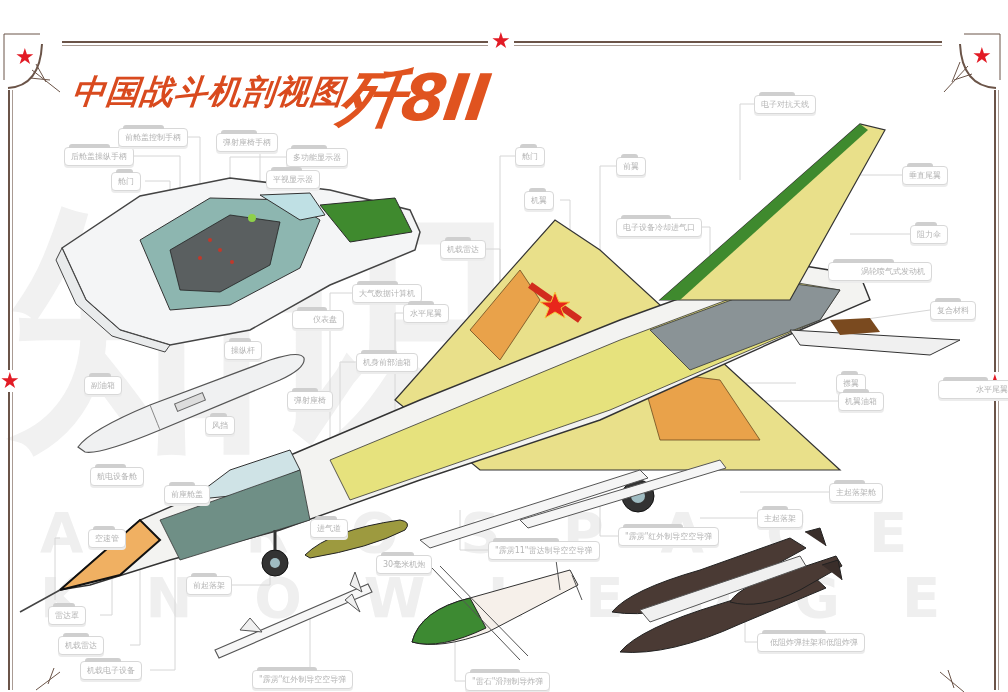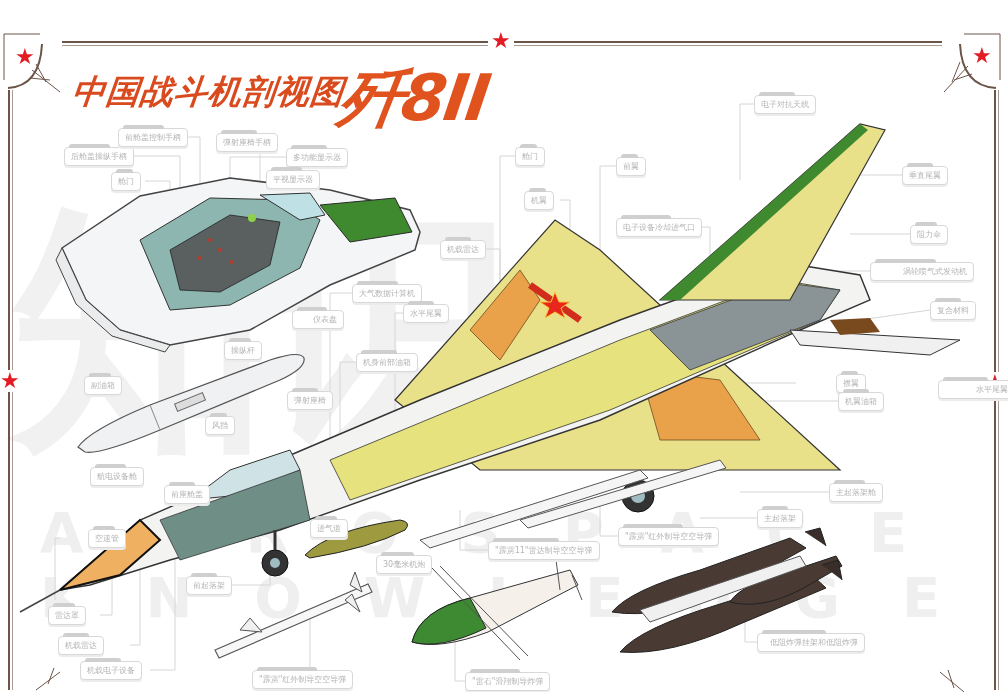--- a/index.html
+++ b/index.html
@@ -207,21 +207,21 @@
 <div class="label" style="left:58px;top:636px;">机载雷达</div>
 <div class="label" style="left:80px;top:661px;">机载电子设备</div>
 <div class="label" style="left:252px;top:670px;">"霹雳"红外制导空空导弹</div>
 <div class="label" style="left:515px;top:147px;">舱门</div>
 <div class="label" style="left:524px;top:191px;">机翼</div>
 <div class="label" style="left:616px;top:157px;">前翼</div>
 <div class="label" style="left:616px;top:218px;">电子设备冷却进气口</div>
 <div class="label" style="left:754px;top:95px;">电子对抗天线</div>
 <div class="label" style="left:902px;top:166px;">垂直尾翼</div>
 <div class="label" style="left:910px;top:225px;">阻力伞</div>
-<div class="label" style="left:870px;top:262px;padding-left:32px;">涡轮喷气式发动机</div>
+<div class="label" style="left:828px;top:262px;padding-left:32px;">涡轮喷气式发动机</div>
 <div class="label" style="left:930px;top:301px;">复合材料</div>
 <div class="label" style="left:836px;top:374px;">襟翼</div>
 <div class="label" style="left:938px;top:380px;padding-left:37px;">水平尾翼</div>
 <div class="label" style="left:838px;top:392px;">机翼油箱</div>
 <div class="label" style="left:829px;top:483px;">主起落架舱</div>
 <div class="label" style="left:757px;top:509px;">主起落架</div>
 <div class="label" style="left:488px;top:541px;">"霹雳11"雷达制导空空导弹</div>
 <div class="label" style="left:618px;top:527px;">"霹雳"红外制导空空导弹</div>
 <div class="label" style="left:465px;top:672px;">"雷石"滑翔制导炸弹</div>
 <div class="label" style="left:757px;top:633px;padding-left:12px;">低阻炸弹挂架和低阻炸弹</div>

